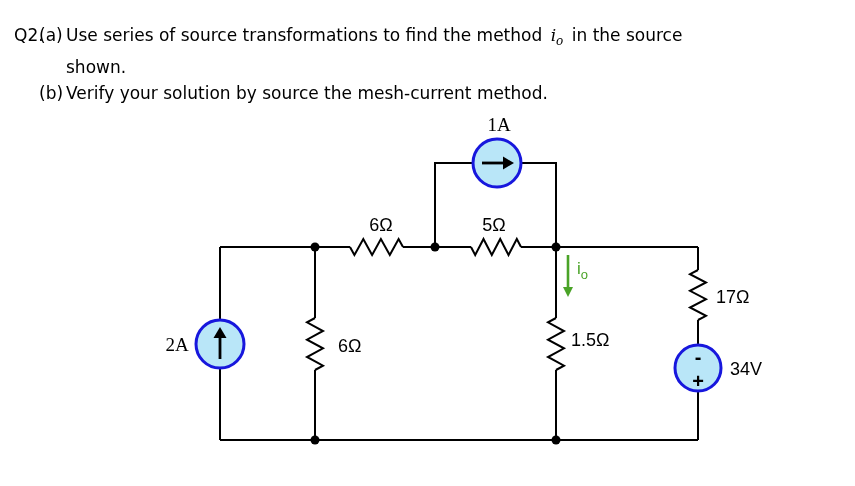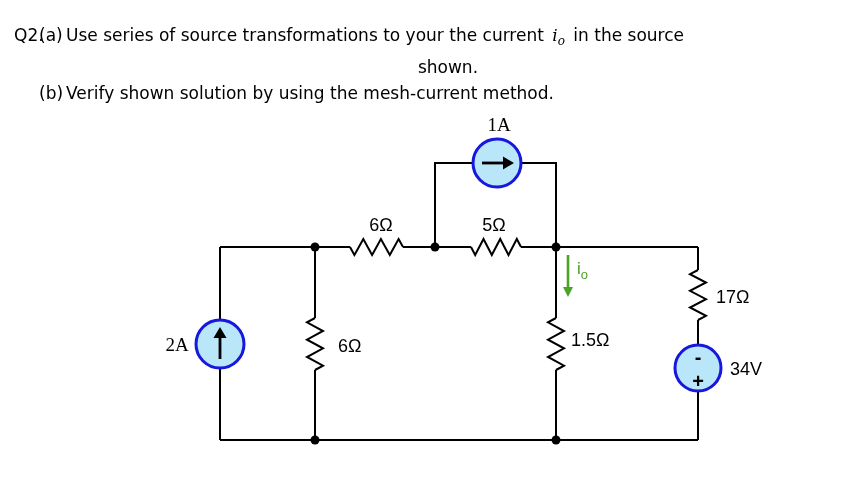--- a/index.html
+++ b/index.html
@@ -13,21 +13,21 @@
   .question{
     position:absolute;
     left:14px;top:22px;
     width:816px;
     font-size:17px;
     line-height:26px;
     color:#000;
   }
   .qnum{display:inline-block;width:25px;}
   .plabel{display:inline-block;width:27px;}
-  .qline2{padding-left:52px;text-align:center;}
+  .qline2{padding-left:52px;}
   .qline3{padding-left:25px;}
   .io-math{font-family:"DejaVu Serif",serif;font-style:italic;margin:0 3px;}
   .io-math sub{font-size:12px;}
   svg.circuit{position:absolute;left:0;top:0;}
   .wire{stroke:var(--wire);stroke-width:2;fill:none;}
   .zig{stroke:var(--wire);stroke-width:2;fill:none;stroke-linejoin:miter;}
   .dot{fill:var(--wire);stroke:none;}
   .source{fill:var(--source-fill);stroke:var(--source-stroke);stroke-width:3;}
   .arrow-shaft{stroke:#000;stroke-width:2.8;fill:none;}
   .arrow-head{fill:#000;stroke:none;}
@@ -38,27 +38,27 @@
   text.glabel{font-family:"Liberation Sans",sans-serif;font-size:17px;fill:var(--green);}
   text.pol{font-family:"Liberation Sans",sans-serif;font-size:20px;font-weight:bold;fill:#000;}
 </style>
 </head>
 <body>
 
 <div class="page">
 
   <div class="question">
     <div class="qline1">
-      <span class="qnum">Q2.</span><span class="plabel">(a)</span><span>Use series of source transformations to your the current</span>
+      <span class="qnum">Q2.</span><span class="plabel">(a)</span><span>Use series of source transformations to find the method</span>
       <span class="io-math"><i>i</i><sub>o</sub></span>
       <span>in the source</span>
     </div>
     <div class="qline2">shown.</div>
     <div class="qline3">
-      <span class="plabel">(b)</span><span>Verify shown solution by using the mesh-current method.</span>
+      <span class="plabel">(b)</span><span>Verify your solution by source the mesh-current method.</span>
     </div>
   </div>
 
   <svg class="circuit" width="855" height="486" viewBox="0 0 855 486">
 
     <path class="wire" d="M220,247 H350 M403,247 H471 M521,247 H698
          M220,440 H698
          M220,247 V321 M220,367 V440
          M315,247 V318 M315,370 V440
          M556,247 V318 M556,370 V440

